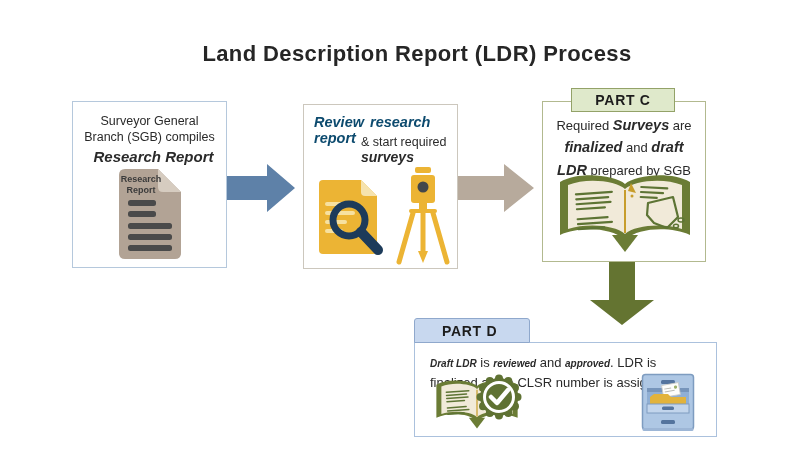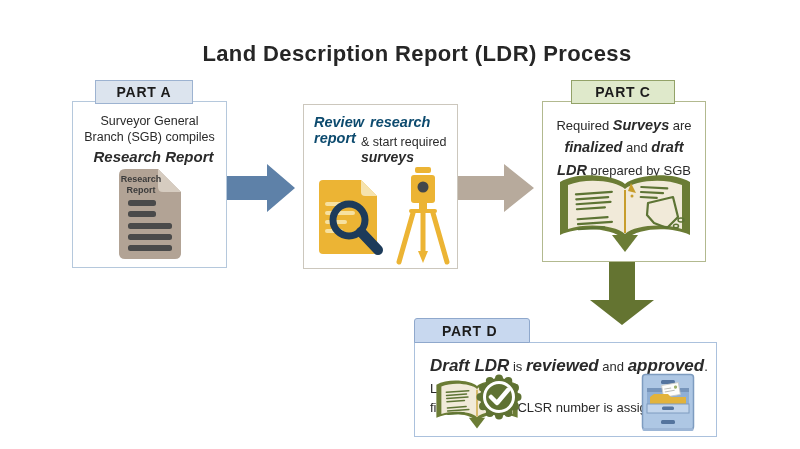--- a/index.html
+++ b/index.html
@@ -6,21 +6,21 @@
   .canvas{position:relative;width:800px;height:449px;background:#ffffff;
           font-family:"Liberation Sans",sans-serif;overflow:hidden;}
   .title{position:absolute;top:24px;left:0;width:100%;margin:17px;text-align:center;
          font-size:22px;font-weight:bold;color:#262626;letter-spacing:.4px;}
 
   .tab{position:absolute;height:24px;display:flex;align-items:center;justify-content:center;
        font-size:14px;font-weight:bold;letter-spacing:.7px;color:#1c1c1c;
        box-sizing:border-box;z-index:3;}
   .tab-a{left:95px;top:80px;width:98px;background:#dce4ee;border:1px solid #9db3d1;}
   .tab-b{left:328px;top:80px;width:110px;background:#e7e3dc;border:1px solid #aeaaa0;}
-  .tab-c{left:571px;top:80px;width:104px;background:#dfe9cb;border:1px solid #93a268;}
+  .tab-c{left:571px;top:88px;width:104px;background:#dfe9cb;border:1px solid #93a268;}
   .tab-d{left:414px;top:318px;width:116px;height:25px;background:#c8d8ef;border:1px solid #8fa8cc;
          justify-content:flex-start;padding-left:27px;border-radius:3px 3px 0 0;}
 
   .box{position:absolute;background:#ffffff;box-sizing:border-box;z-index:2;}
   .box-a{left:72px;top:101px;width:155px;height:167px;border:1px solid #b5c8dc;}
   .box-b{left:303px;top:104px;width:155px;height:165px;border:1px solid #ccc7bd;}
   .box-c{left:542px;top:101px;width:164px;height:161px;border:1px solid #b2b98f;}
   .box-d{left:414px;top:342px;width:303px;height:95px;border:1px solid #abc1dd;}
 
   .em{font-weight:bold;font-style:italic;}
@@ -31,36 +31,33 @@
 
   .txt-b1{position:absolute;top:9px;left:10px;font-size:14.5px;color:#0c4a6e;word-spacing:2px;}
   .txt-b2{position:absolute;top:30px;left:14px;font-size:12.5px;color:#2a2a2a;margin-left:43px;}
   .txt-b2 .em{font-size:14px;}
 
   .txt-c{position:absolute;top:12px;left:0;width:100%;text-align:center;
          font-size:13px;line-height:1.55;color:#2a2a2a;}
   .txt-c .em{font-size:14.5px;}
 
   .txt-d{position:absolute;top:10px;left:15px;font-size:13px;line-height:1.5;color:#2a2a2a;}
-  .txt-d .em{font-size:17px;}
+  .txt-d .em{font-size:10px;}
 
   .icon{position:absolute;}
   .arrow{position:absolute;z-index:1;}
   svg text{font-family:"Liberation Sans",sans-serif;}
 </style>
 </head>
 <body>
 
 <div class="canvas">
 
   <h1 class="title">Land Description Report (LDR) Process</h1>
 
-  <div class="tab tab-a">
-    <span>PART A</span>
-  </div>
   <div class="box box-a">
     <div class="txt-a">
       <span>Surveyor General</span><br>
       <span>Branch (SGB) compiles</span><br>
       <span class="em">Research Report</span>
     </div>
     <svg class="icon" style="left:40px;top:64px;" width="74" height="96" viewBox="0 0 74 96">
       <path d="M12 3 H45 L68 26 V87 Q68 93 62 93 H12 Q6 93 6 87 V9 Q6 3 12 3 Z" fill="#b2a395"></path>
       <path d="M45 3 L68 26 H50 Q45 26 45 21 Z" fill="#d6ccc0"></path>
       <text x="28" y="16" text-anchor="middle" font-size="9" font-weight="bold" fill="#3b3b3b">Research</text>

